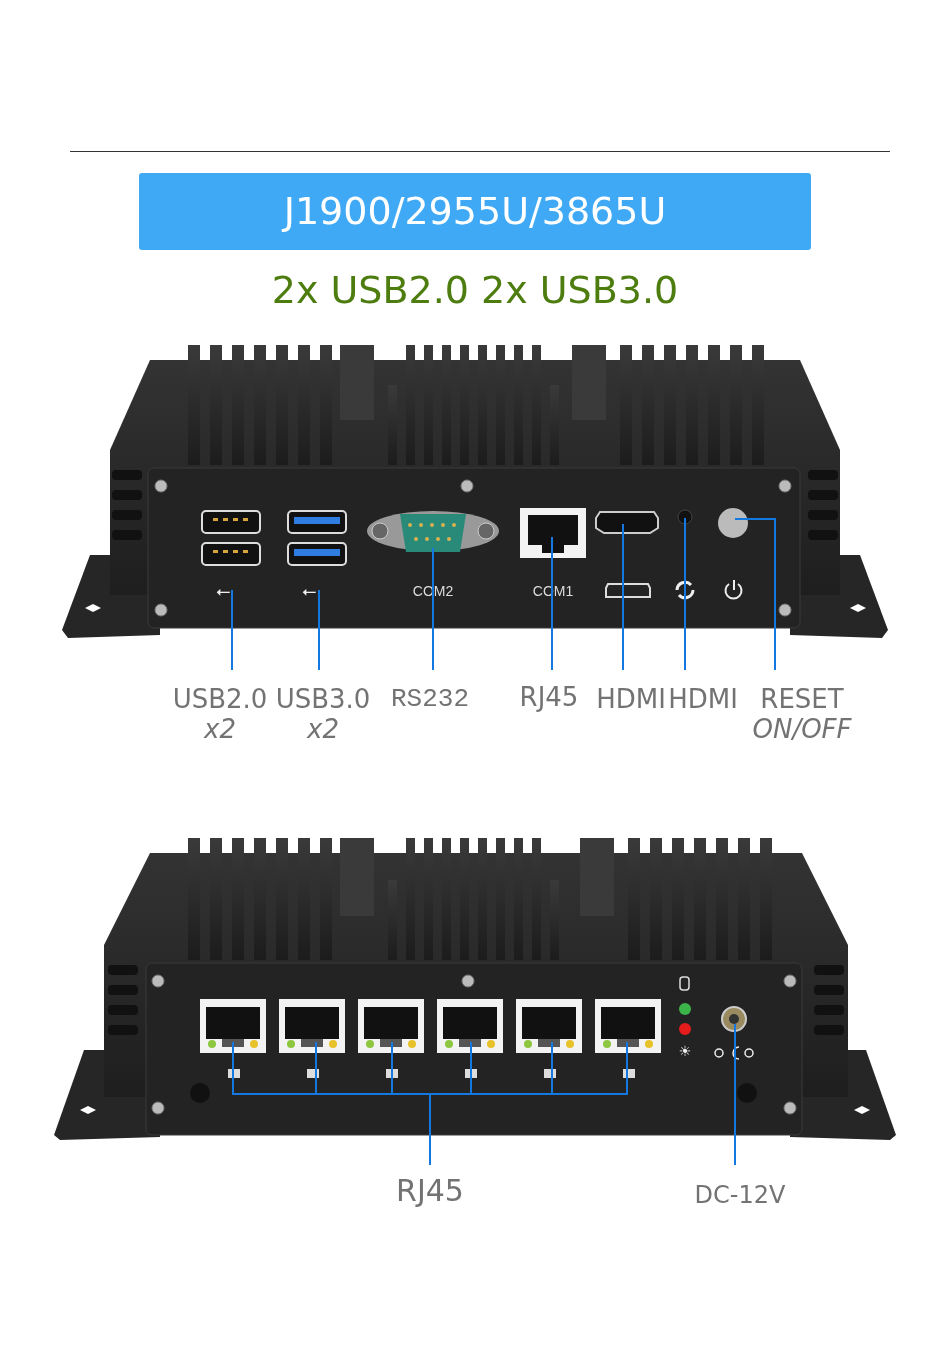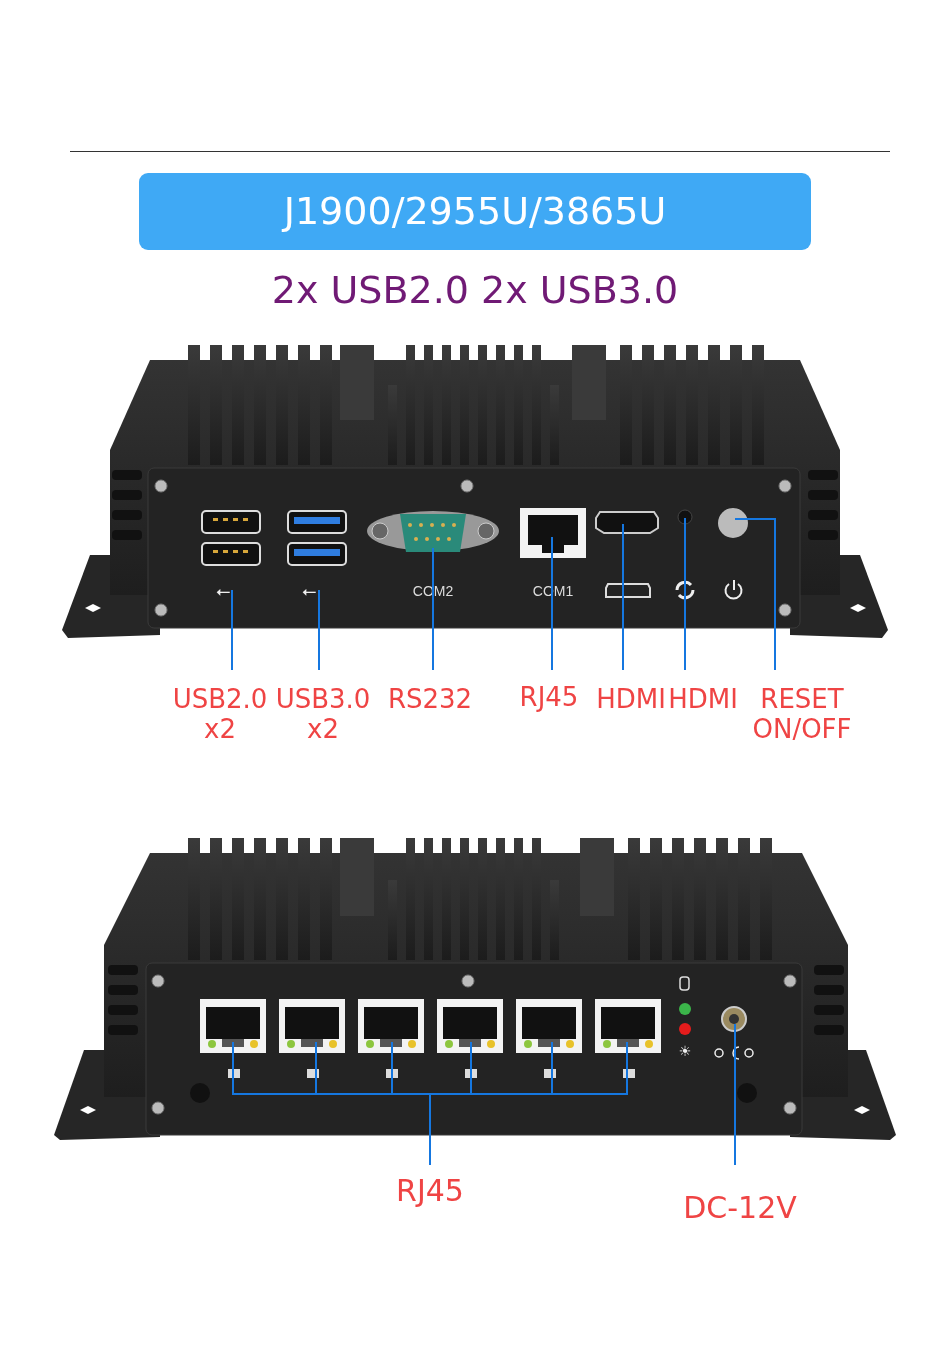--- a/index.html
+++ b/index.html
@@ -3,38 +3,38 @@
 <meta charset="utf-8">
 <style>
   * { box-sizing: border-box; margin: 0; padding: 0; }
   html, body { width: 950px; height: 1345px; background: #ffffff; overflow: hidden; }
   body { position: relative; font-family: "DejaVu Sans", sans-serif; }
 
   .rule { position: absolute; left: 70px; top: 151px; width: 820px; height: 1px; background: #333; }
 
   .title-pill {
     position: absolute; left: 139px; top: 173px; width: 672px; height: 77px;
-    background: #3fa9f5; border-radius: 9px;
+    background: #3fa9f5; border-radius: 3px;
     color: #fff; font-size: 38px; text-align: center; line-height: 77px;
     font-family: "DejaVu Sans", sans-serif; letter-spacing: 0px;
   }
   .subtitle {
     position: absolute; left: 0; width: 950px; top: 268px;
-    text-align: center; color: #701a75; font-size: 38px;
+    text-align: center; color: #4d7c0f; font-size: 38px;
     font-family: "DejaVu Sans", sans-serif;
   }
 
   .device { position: absolute; }
   .device svg { display: block; }
 
   .label {
-    position: absolute; color: #ef4444; font-size: 26px; text-align: center;
+    position: absolute; color: #737373; font-size: 26px; text-align: center;
     font-family: "DejaVu Sans", sans-serif; line-height: 30px; white-space: nowrap;
   }
-  .label .l2 { display: block; }
+  .label .l2 { display: block; font-style: italic; }
 
   .callout { position: absolute; background: #1577e0; }
 </style>
 </head>
 <body>
 
 <div class="rule"></div>
 
 <div class="title-pill">
   <span>J1900/2955U/3865U</span>
@@ -189,21 +189,21 @@
 <div class="callout" style="left:774px; top:518px; width:2px; height:152px;"></div>
 
 <div class="label" style="left:170px; top:684px; width:100px;">
   <span>USB2.0</span>
   <span class="l2">x2</span>
 </div>
 <div class="label" style="left:273px; top:684px; width:100px;">
   <span>USB3.0</span>
   <span class="l2">x2</span>
 </div>
-<div class="label" style="left:385px; top:684px; width:90px;">
+<div class="label" style="left:385px; top:684px; width:90px;font-family:Liberation Mono, monospace;">
   <span>RS232</span>
 </div>
 <div class="label" style="left:514px; top:682px; width:70px;">
   <span>RJ45</span>
 </div>
 <div class="label" style="left:584px; top:684px; width:76px;margin-left:9px;">
   <span>HDMI</span>
 </div>
 <div class="label" style="left:660px; top:684px; width:86px;">
   <span>HDMI</span>
@@ -354,15 +354,15 @@
 <div class="callout" style="left:470px; top:1042px; width:2px; height:52px;"></div>
 <div class="callout" style="left:551px; top:1042px; width:2px; height:52px;"></div>
 <div class="callout" style="left:626px; top:1042px; width:2px; height:52px;"></div>
 <div class="callout" style="left:232px; top:1093px; width:396px; height:2px;"></div>
 <div class="callout" style="left:429px; top:1093px; width:2px; height:72px;"></div>
 <div class="callout" style="left:734px; top:1024px; width:2px; height:141px;"></div>
 
 <div class="label" style="left:380px; top:1176px; width:100px; font-size:30px;">
   <span>RJ45</span>
 </div>
-<div class="label" style="left:680px; top:1180px; width:120px; font-size:30px;margin-top:13px;">
+<div class="label" style="left:680px; top:1180px; width:120px; font-size:24px;">
   <span>DC-12V</span>
 </div>
 
 </body></html>

